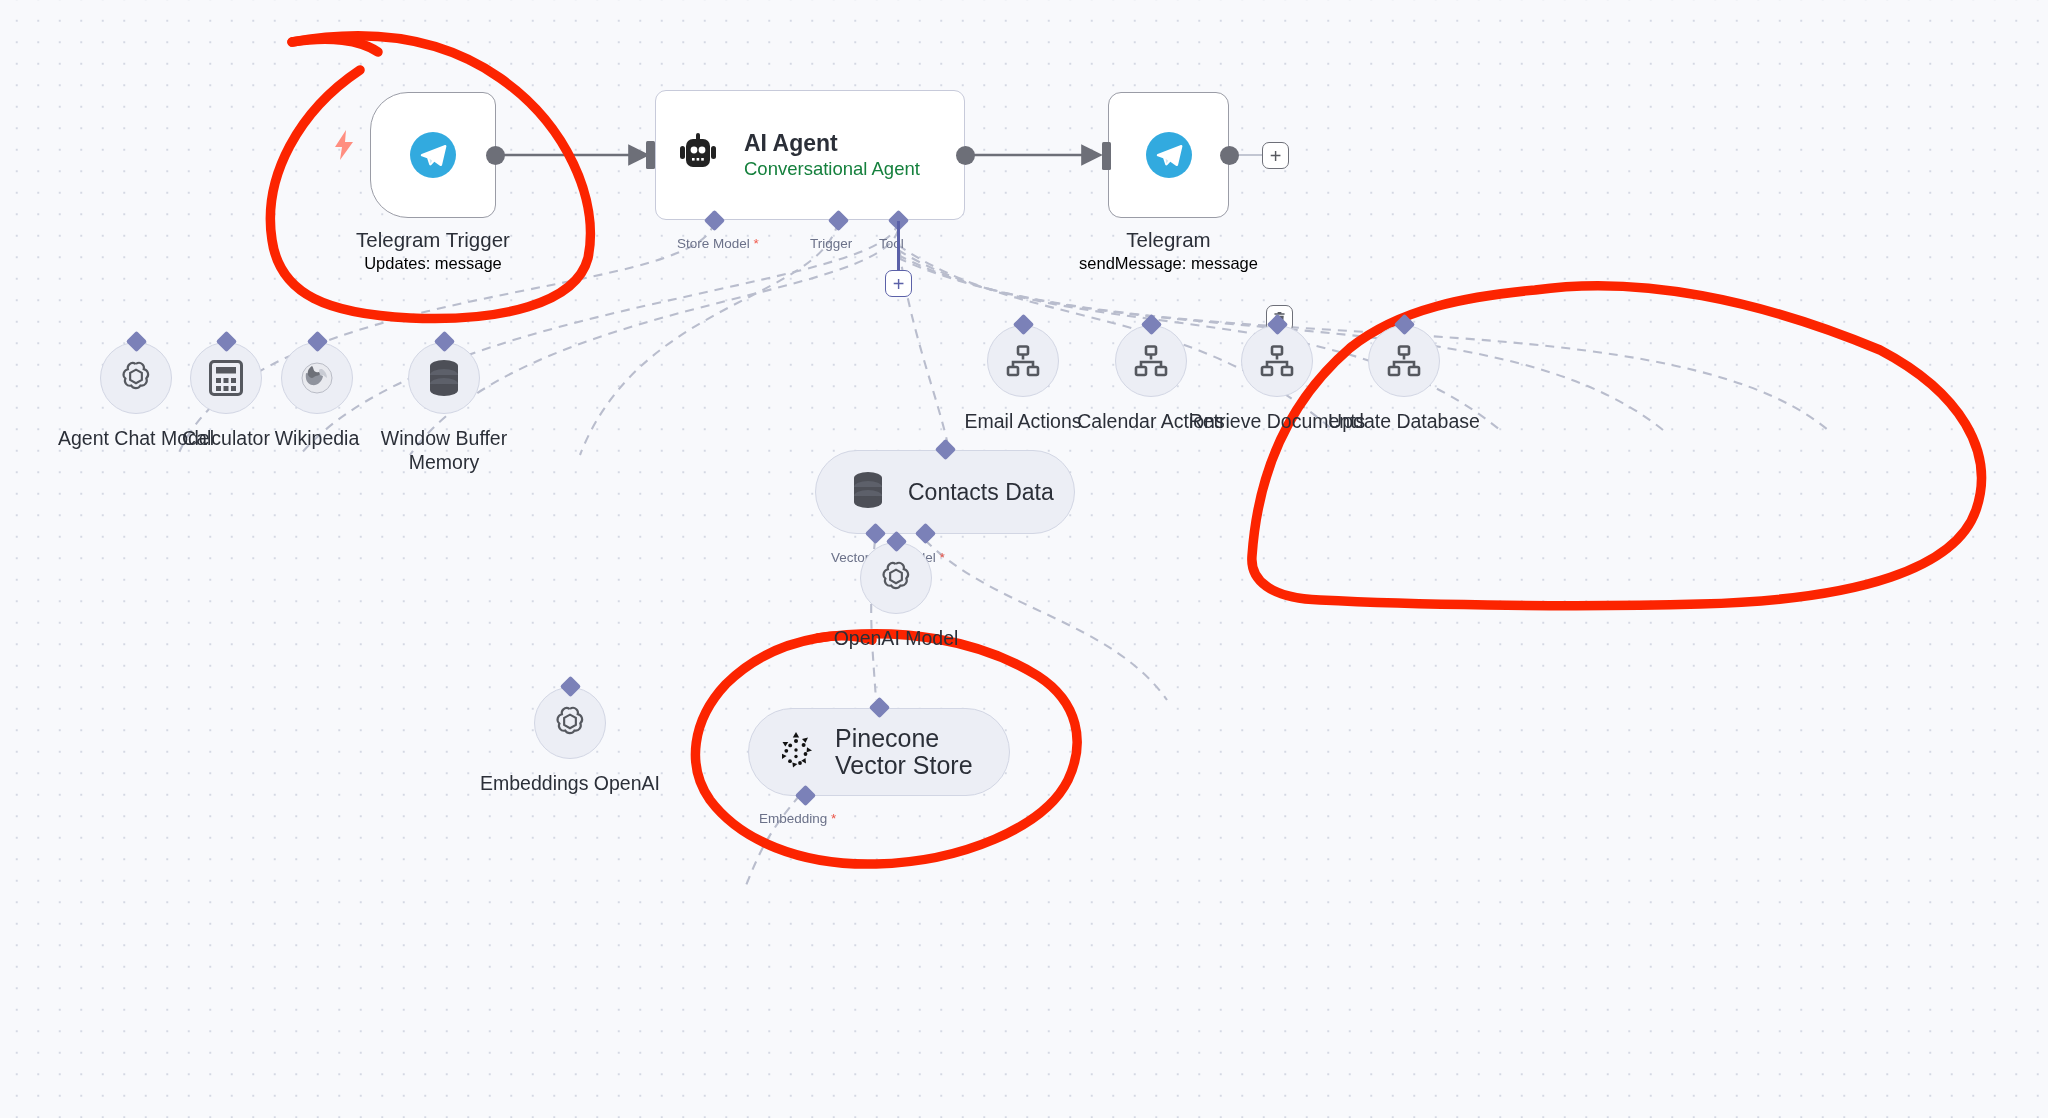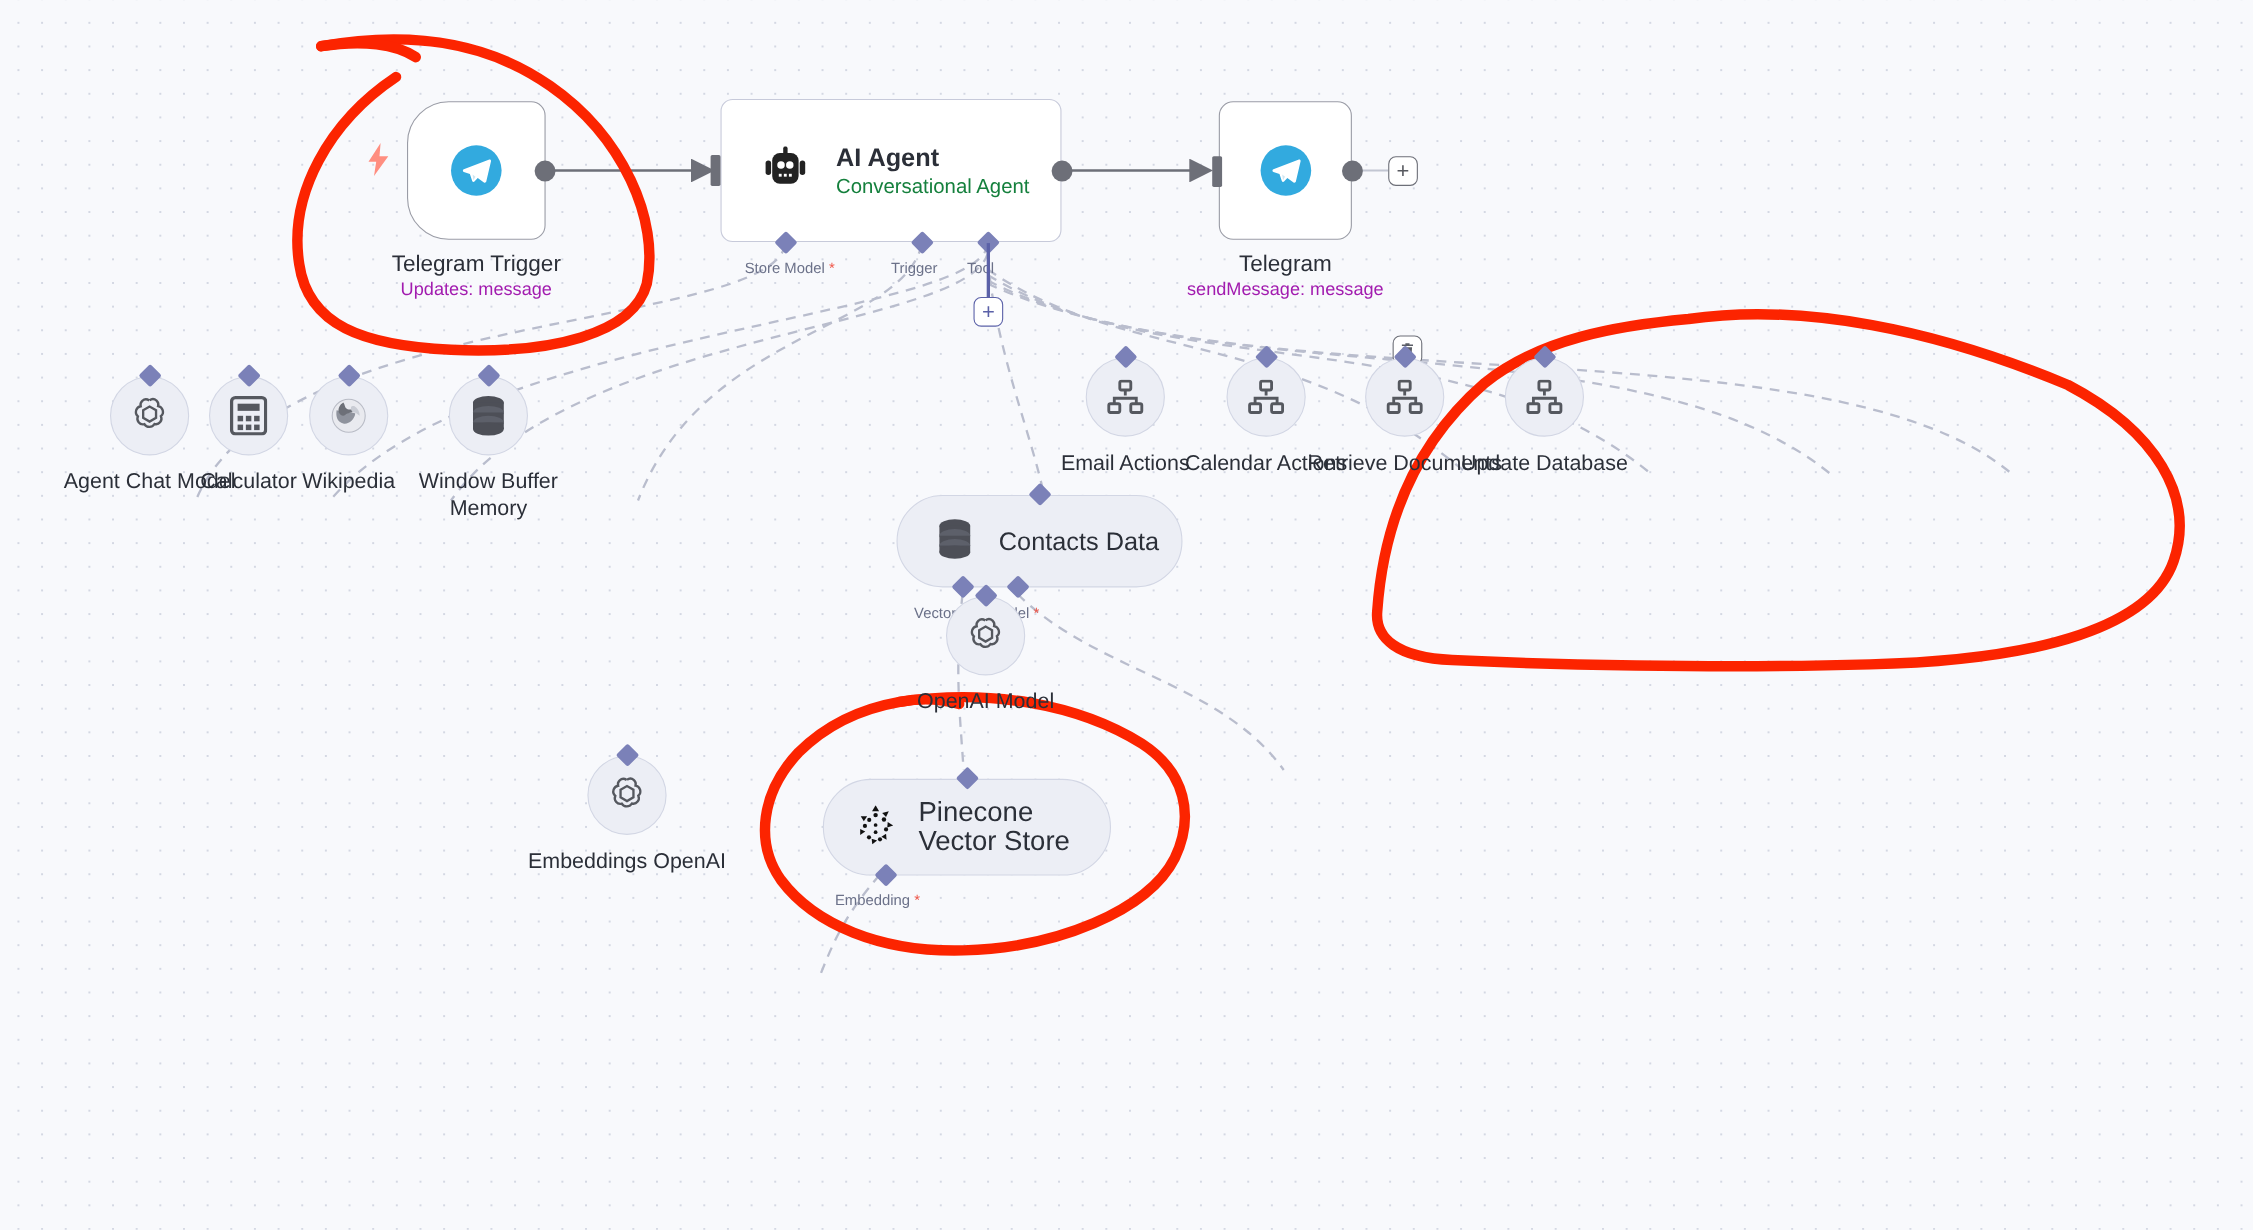--- a/index.html
+++ b/index.html
@@ -32,32 +32,32 @@
     display:flex;align-items:center;justify-content:center;
     box-sizing:border-box;
   }
   .sq.trigger{border-top-left-radius:38px;border-bottom-left-radius:38px;}
   .rectnode{
     background:#fff;
     border:1.6px solid #c7cada;
     border-radius:11px;
     display:flex;align-items:center;
     box-sizing:border-box;
-    padding-left:36px;
+    padding-left:20px;
     gap:24px;
   }
   .nodecaption{
     position:absolute;left:50%;transform:translateX(-50%);
     text-align:center;white-space:nowrap;
   }
   .cap-title{
     font-size:20.5px;color:#2b2f38;font-weight:400;line-height:24px;
   }
   .cap-sub{
-    font-size:16.5px;color:#a21caf;line-height:21px;margin-top:1px;
+    font-size:16.5px;color:#000000;line-height:21px;margin-top:1px;
   }
 
   
   .circ{
     position:absolute;
     width:72px;height:72px;border-radius:50%;
     background:#eceef5;border:1.4px solid #d2d6e4;
     display:flex;align-items:center;justify-content:center;
     box-sizing:border-box;
   }

